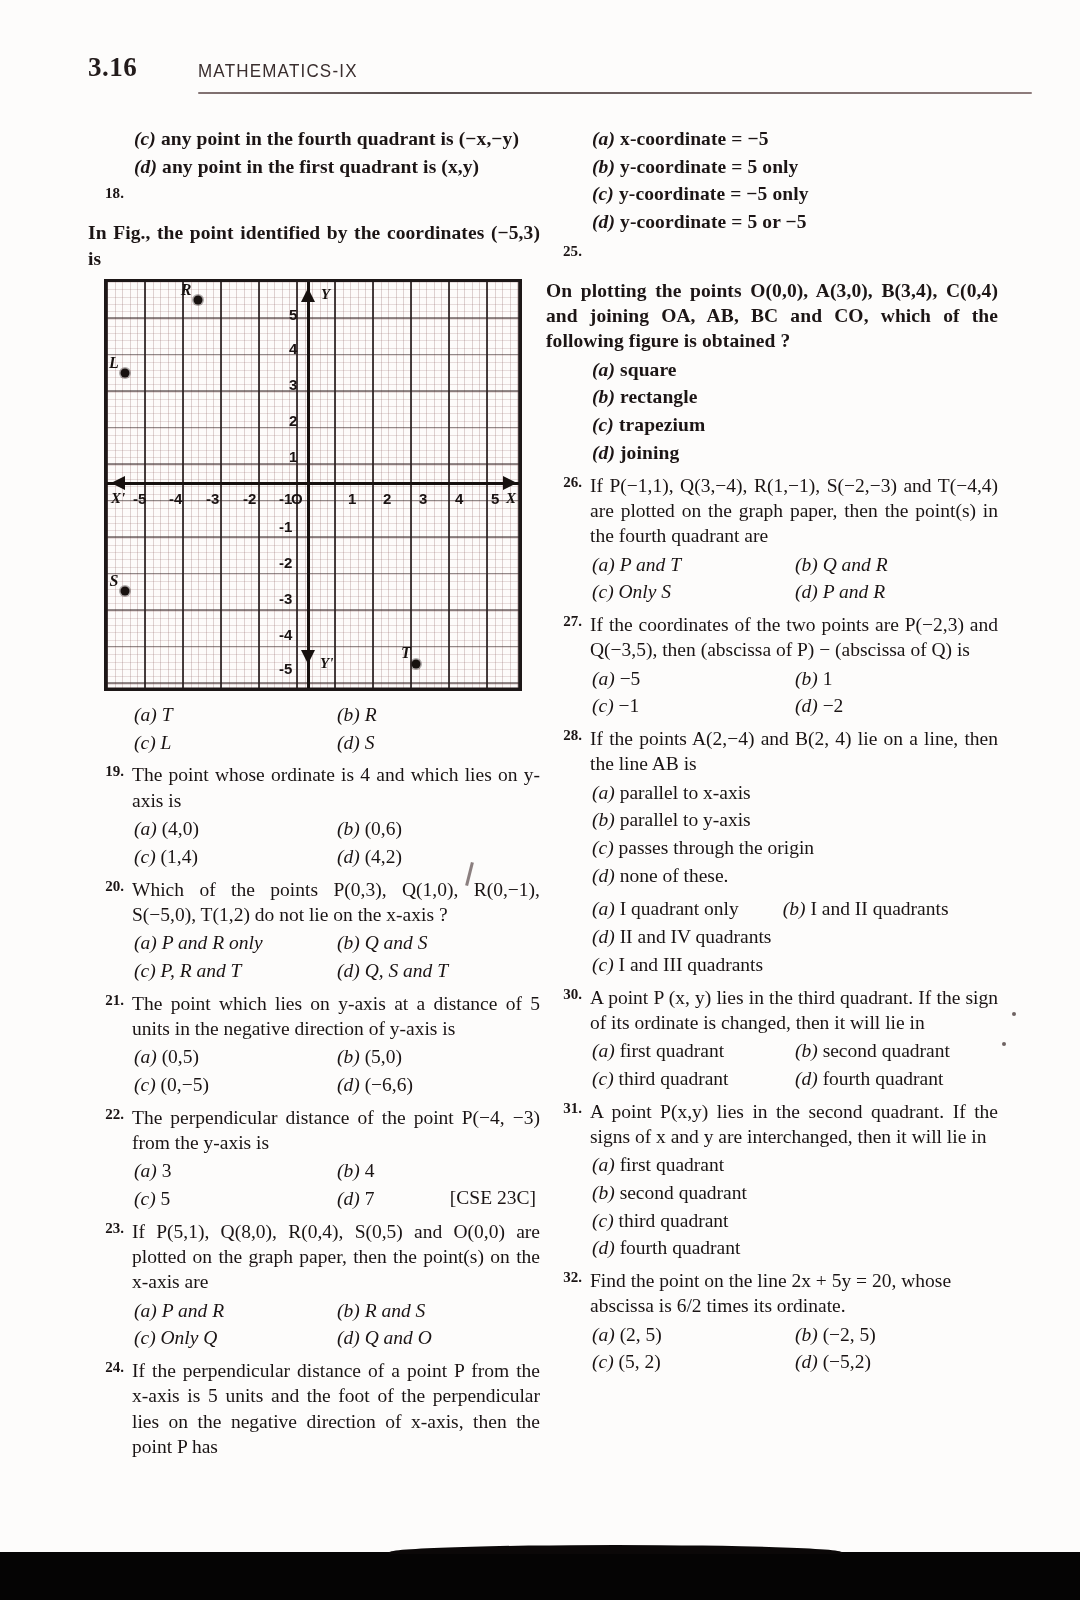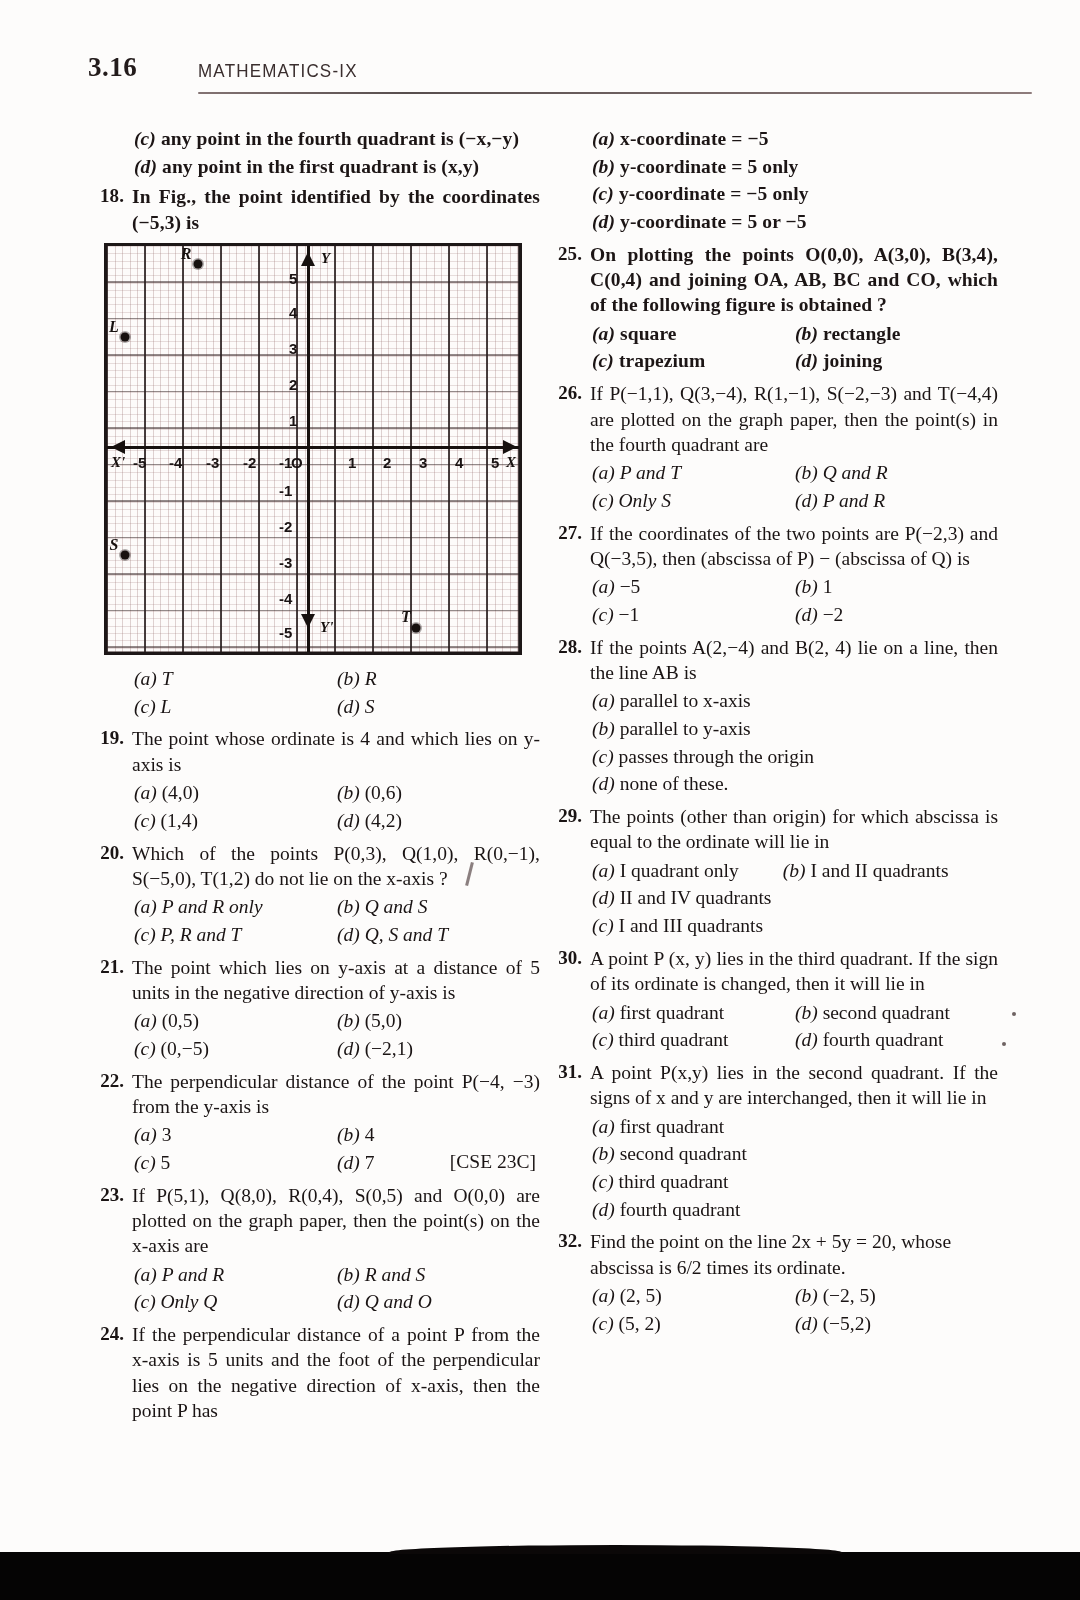--- a/index.html
+++ b/index.html
@@ -73,21 +73,21 @@
   .q {
     display: flex;
     margin-bottom: 2px;
     line-height: 1.30;
   }
   .q-num {
     width: 36px;
     flex: 0 0 36px;
     text-align: right;
     padding-right: 8px;
-    font-size: 19px;
+    font-size: 15px;
     font-weight: 700;
   }
   .q-body {
     flex: 1 1 auto;
     font-size: 19.5px;
     text-align: justify;
   }
   .q-body.nojust { text-align: left; }
 
   .opts {
@@ -113,20 +113,21 @@
     margin-top: -26px;
     pointer-events: none;
   }
   i, .it { font-style: italic; }
 
   
   .heavy {
     font-weight: 700;
     color: #1c1515;
     letter-spacing: .1px;
+    flex-direction: column;
   }
 
   
   .figure {
     position: relative;
     width: 418px;
     height: 412px;
     margin: 8px 0 10px 16px;
     border: 3px solid #1d1717;
     background: #fdfbfa;
@@ -356,21 +357,21 @@
     </div>
 
     <div class="q">
       <div class="q-num">21.</div>
       <div class="q-body">The point which lies on y-axis at a distance of 5 units in the negative direction of y-axis is</div>
     </div>
     <div class="opts two">
       <div class="opt"><span class="lbl">(a)</span> <span>(0,5)</span></div>
       <div class="opt"><span class="lbl">(b)</span> <span>(5,0)</span></div>
       <div class="opt"><span class="lbl">(c)</span> <span>(0,−5)</span></div>
-      <div class="opt"><span class="lbl">(d)</span> <span>(−2,1)</span></div>
+      <div class="opt"><span class="lbl">(d)</span> <span>(−6,6)</span></div>
     </div>
 
     <div class="q">
       <div class="q-num">22.</div>
       <div class="q-body">The perpendicular distance of the point P(−4, −3) from the y-axis is</div>
     </div>
     <div class="opts two">
       <div class="opt"><span class="lbl">(a)</span> <span>3</span></div>
       <div class="opt"><span class="lbl">(b)</span> <span>4</span></div>
       <div class="opt"><span class="lbl">(c)</span> <span>5</span></div>
@@ -442,24 +443,20 @@
       <div class="q-num">28.</div>
       <div class="q-body">If the points A(2,−4) and B(2, 4) lie on a line, then the line AB is</div>
     </div>
     <div class="opts one">
       <div class="opt"><span class="lbl">(a)</span> <span>parallel to x-axis</span></div>
       <div class="opt"><span class="lbl">(b)</span> <span>parallel to y-axis</span></div>
       <div class="opt"><span class="lbl">(c)</span> <span>passes through the origin</span></div>
       <div class="opt"><span class="lbl">(d)</span> <span>none of these.</span></div>
     </div>
 
-    <div class="q">
-      <div class="q-num">29.</div>
-      <div class="q-body">The points (other than origin) for which abscissa is equal to the ordinate will lie in</div>
-    </div>
     <div class="opts">
       <div class="opt" style="width:47%"><span class="lbl">(a)</span> <span>I quadrant only</span></div>
       <div class="opt" style="width:53%"><span class="lbl">(b)</span> <span>I and II quadrants</span></div>
       <div class="opt" style="width:100%"><span class="lbl">(d)</span> <span>II and IV quadrants</span></div>
       <div class="opt" style="width:100%"><span class="lbl">(c)</span> <span>I and III quadrants</span></div>
     </div>
 
     <div class="q">
       <div class="q-num">30.</div>
       <div class="q-body">A point P (x, y) lies in the third quadrant. If the sign of its ordinate is changed, then it will lie in</div>

